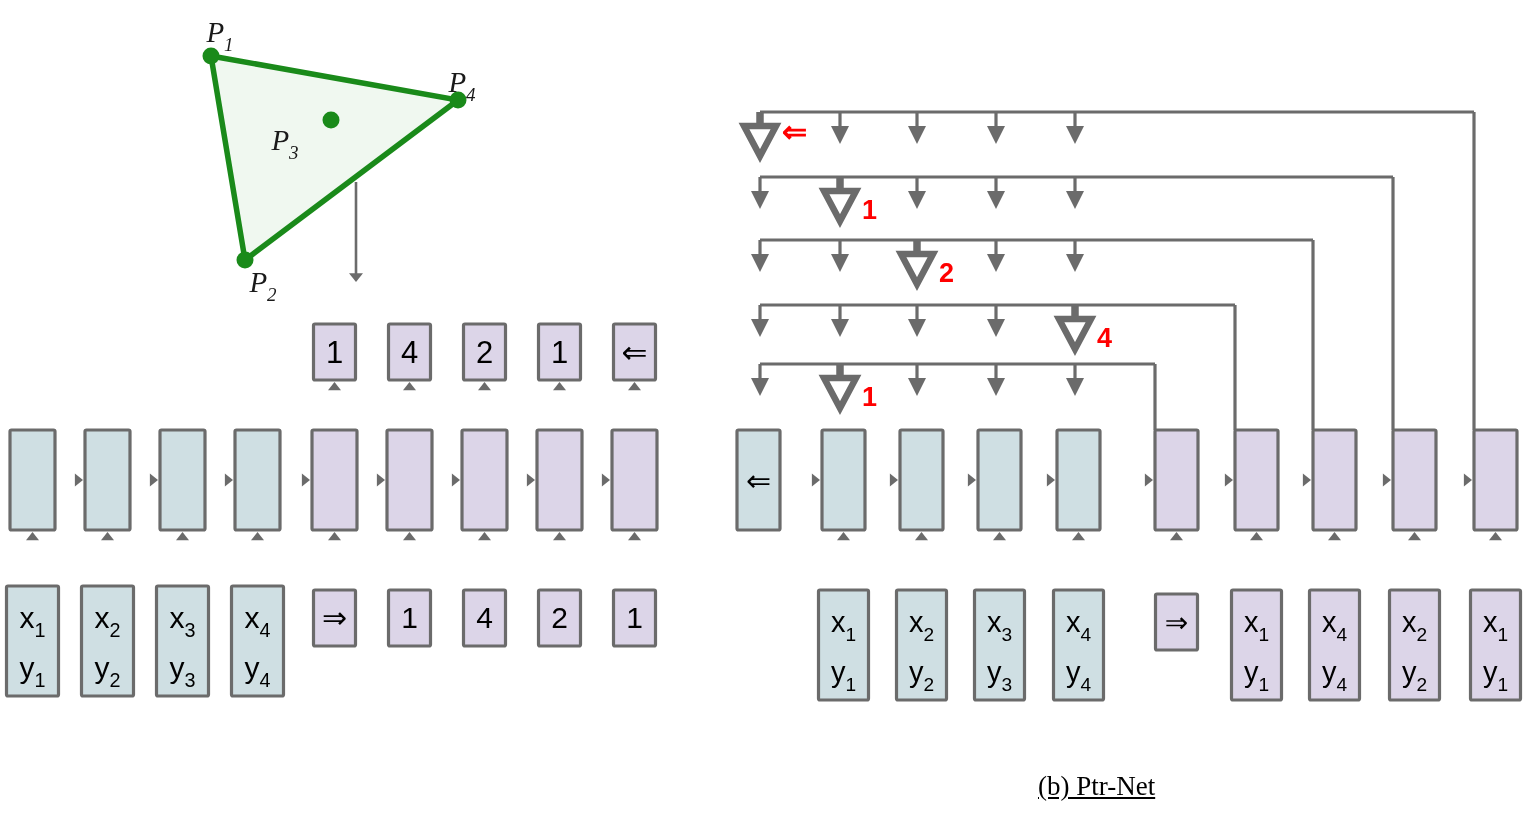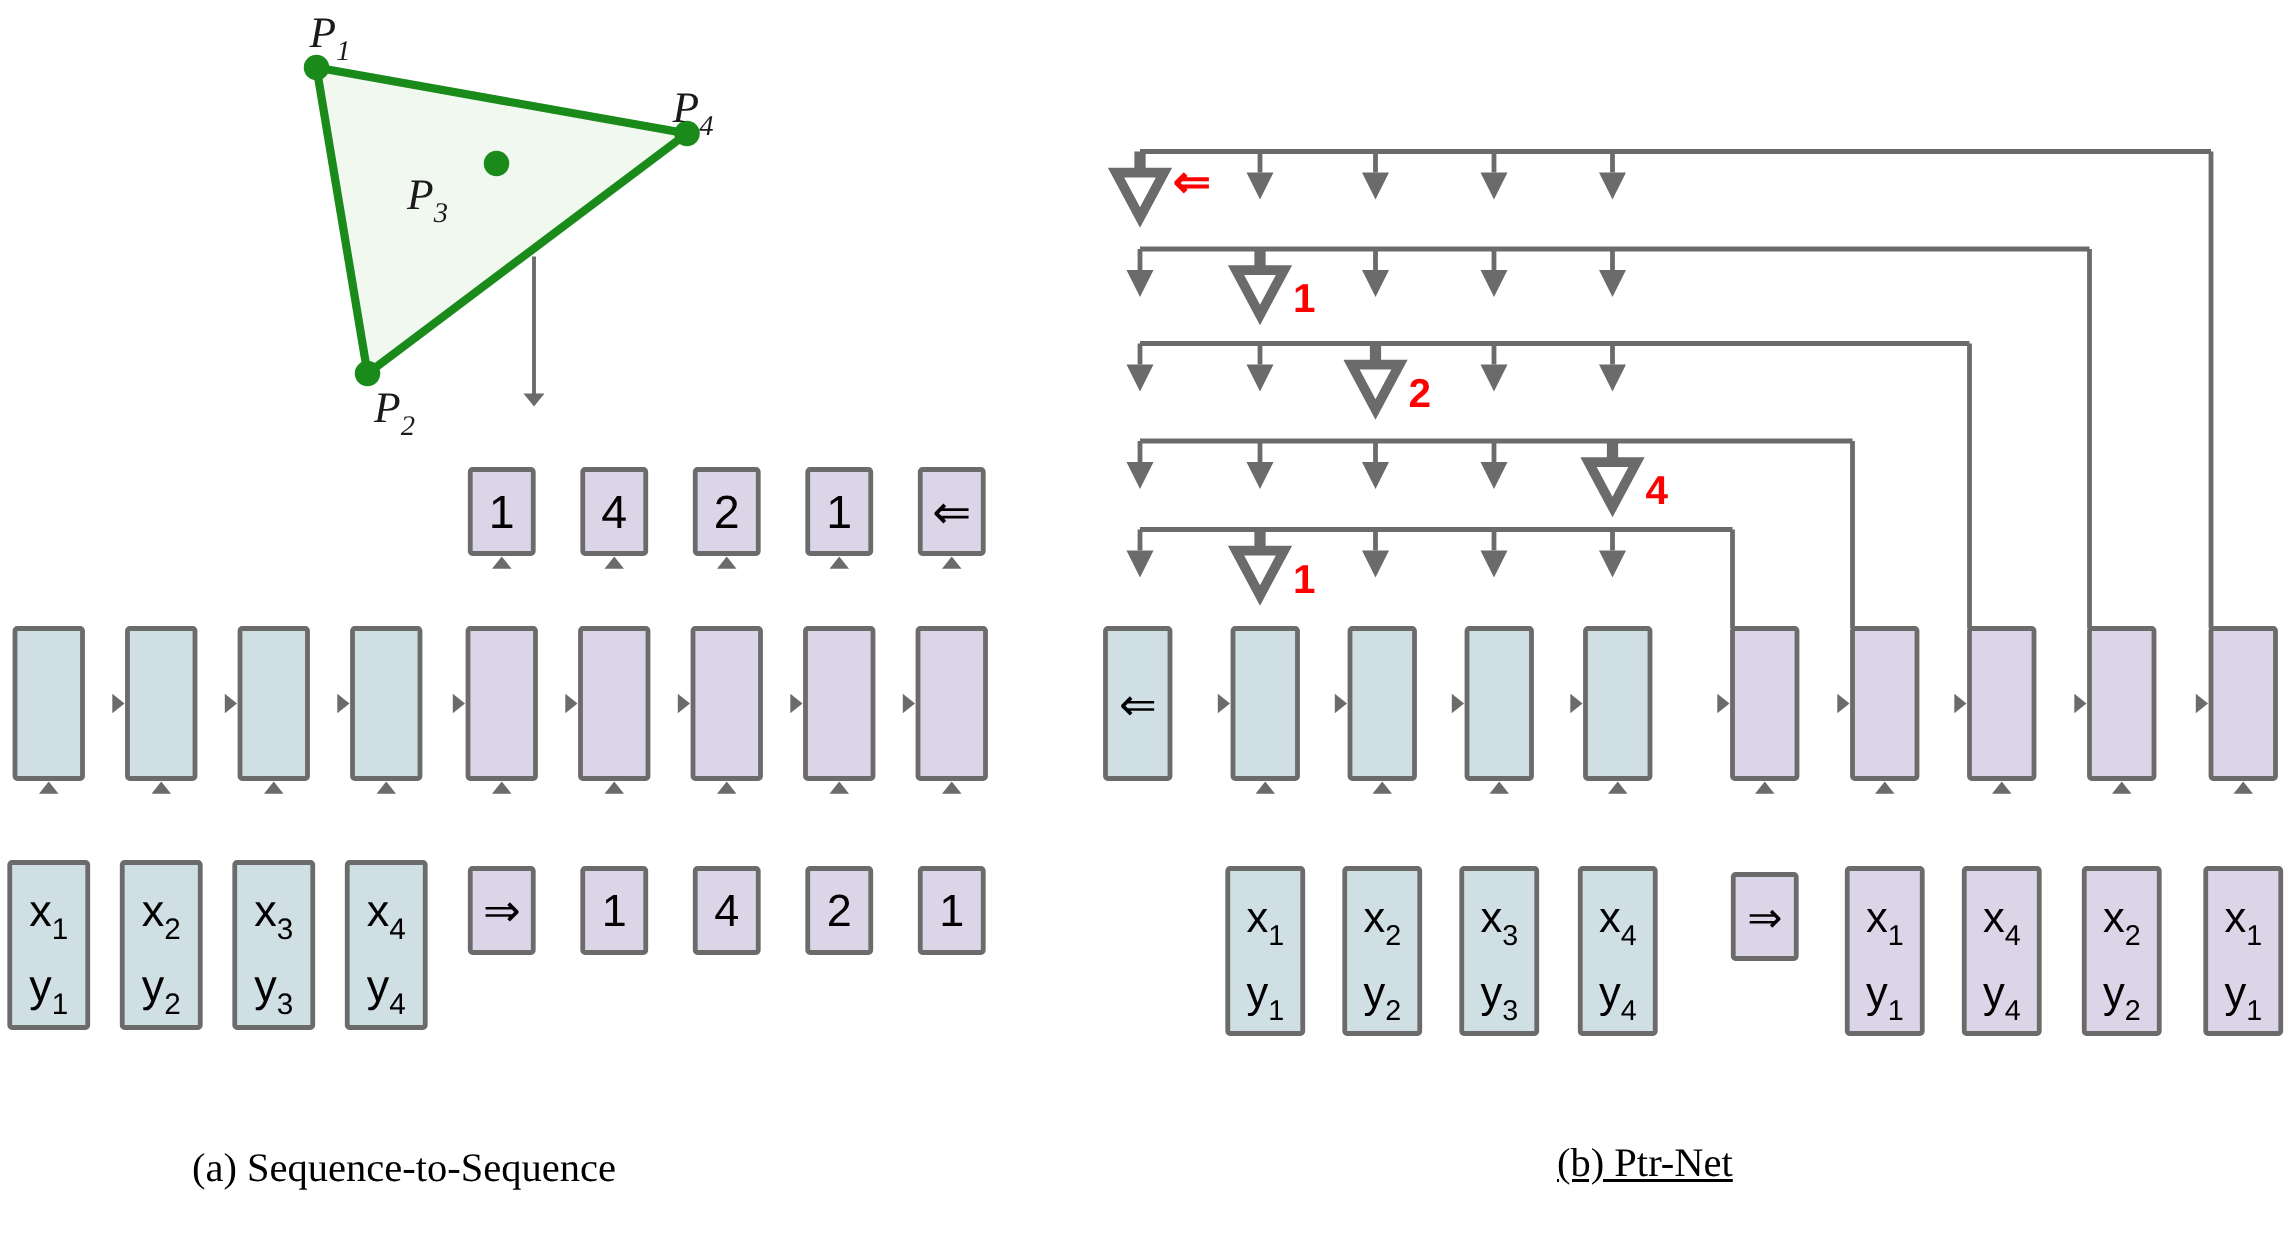--- a/index.html
+++ b/index.html
@@ -1,18 +1,18 @@
 <!DOCTYPE html>
 <html><head>
 <meta charset="utf-8">
 <style>
   html,body{margin:0;padding:0;background:#ffffff;}
   body{width:1524px;height:830px;position:relative;overflow:hidden;
        font-family:"Liberation Sans",sans-serif;}
-  #stage{position:absolute;left:0;top:1px;width:1524px;height:739px;}
+  #stage{position:absolute;left:0;top:12px;width:1524px;height:739px;}
   svg{position:absolute;left:0;top:0;}
   .cap{position:absolute;font-family:"Liberation Serif",serif;font-size:27px;color:#000;white-space:nowrap;}
   .plabel{font-family:"Liberation Serif",serif;font-style:italic;font-size:29px;fill:#1a1a1a;}
 </style>
 </head>
 <body>
 
 <div id="stage">
   <svg id="fig" width="1524" height="830">
       <polygon points="211,44 245,248 458,88" fill="#f0f8f0" stroke="#1a8a1a" stroke-width="5.5"></polygon>
@@ -243,15 +243,14 @@
       <polygon points="1414.5,520 1408,528.125 1421,528.125" fill="#6b6b6b" stroke="none" stroke-width="0"></polygon>
       <rect x="1389.5" y="578" width="50" height="110" fill="#dcd5e8" stroke="#6b6b6b" stroke-width="3.2" rx="1.5"></rect>
       <text x="1414.5" y="620" font-size="29" text-anchor="middle" fill="#000" font-family="&quot;Liberation Sans&quot;,sans-serif"><tspan>x</tspan><tspan dy="8.7" font-size="19.14">2</tspan></text>
       <text x="1414.5" y="670" font-size="29" text-anchor="middle" fill="#000" font-family="&quot;Liberation Sans&quot;,sans-serif"><tspan>y</tspan><tspan dy="8.7" font-size="19.14">2</tspan></text>
       <line x1="1495.5" y1="578" x2="529" y2="3" stroke="ptrnet-decoder-input-arrow-4-shaft" stroke-width="#6b6b6b" stroke-linecap="butt"></line>
       <polygon points="1495.5,520 1489,528.125 1502,528.125" fill="#6b6b6b" stroke="none" stroke-width="0"></polygon>
       <rect x="1470.5" y="578" width="50" height="110" fill="#dcd5e8" stroke="#6b6b6b" stroke-width="3.2" rx="1.5"></rect>
       <text x="1495.5" y="620" font-size="29" text-anchor="middle" fill="#000" font-family="&quot;Liberation Sans&quot;,sans-serif"><tspan>x</tspan><tspan dy="8.7" font-size="19.14">1</tspan></text>
       <text x="1495.5" y="670" font-size="29" text-anchor="middle" fill="#000" font-family="&quot;Liberation Sans&quot;,sans-serif"><tspan>y</tspan><tspan dy="8.7" font-size="19.14">1</tspan></text>
     </svg>
-  <div class="cap" id="cap-a" style="left: 128px; top: 762px;">(a) Sequence-to-Sequence</div>
   <div class="cap" id="cap-b" style="left: 1038px; top: 759px; text-decoration: underline;">(b) Ptr-Net</div>
 </div>
 
 </body></html>

